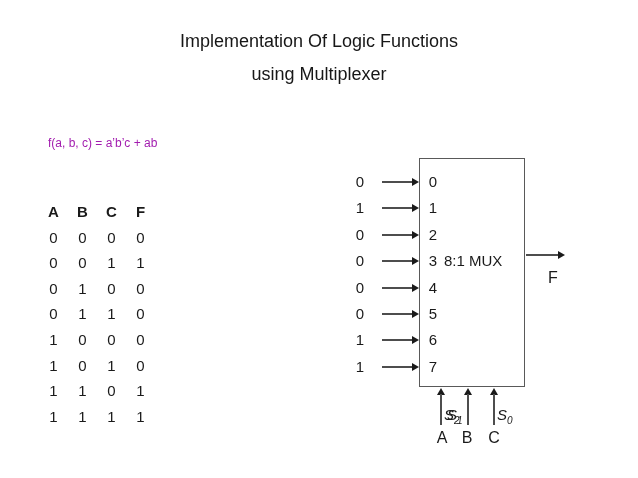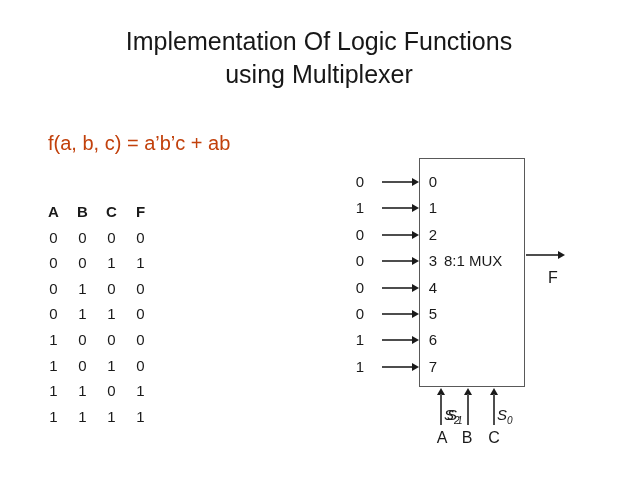--- a/index.html
+++ b/index.html
@@ -13,32 +13,32 @@
     overflow: hidden;
     margin: 0 auto;
   }
   
   .title {
     position: absolute;
     top: 25px;
     left: 0;
     width: 100%;
     text-align: center;
-    font-size: 25px;
+    font-size: 18px;
     line-height: 33px;
     color: #171717;
   }
   
   .func {
     position: absolute;
     left: 48px;
     top: 130px;
-    font-size: 20px;
+    font-size: 12px;
     line-height: 27px;
-    color: #c2410c;
+    color: #a21caf;
   }
   
   .tt {
     position: absolute;
     left: 39px;
     top: 199px;
     display: grid;
     grid-template-columns: repeat(4, 29px);
     grid-auto-rows: 25.6px;
     font-size: 15px;

